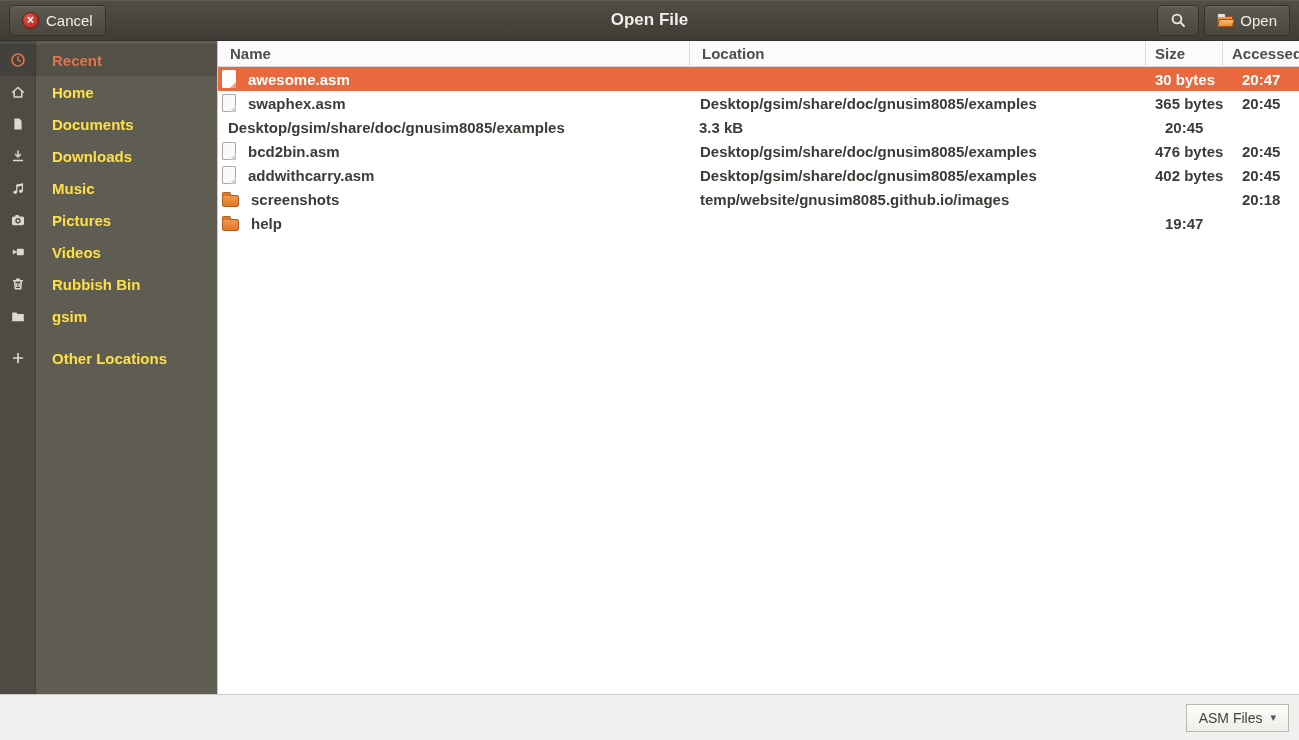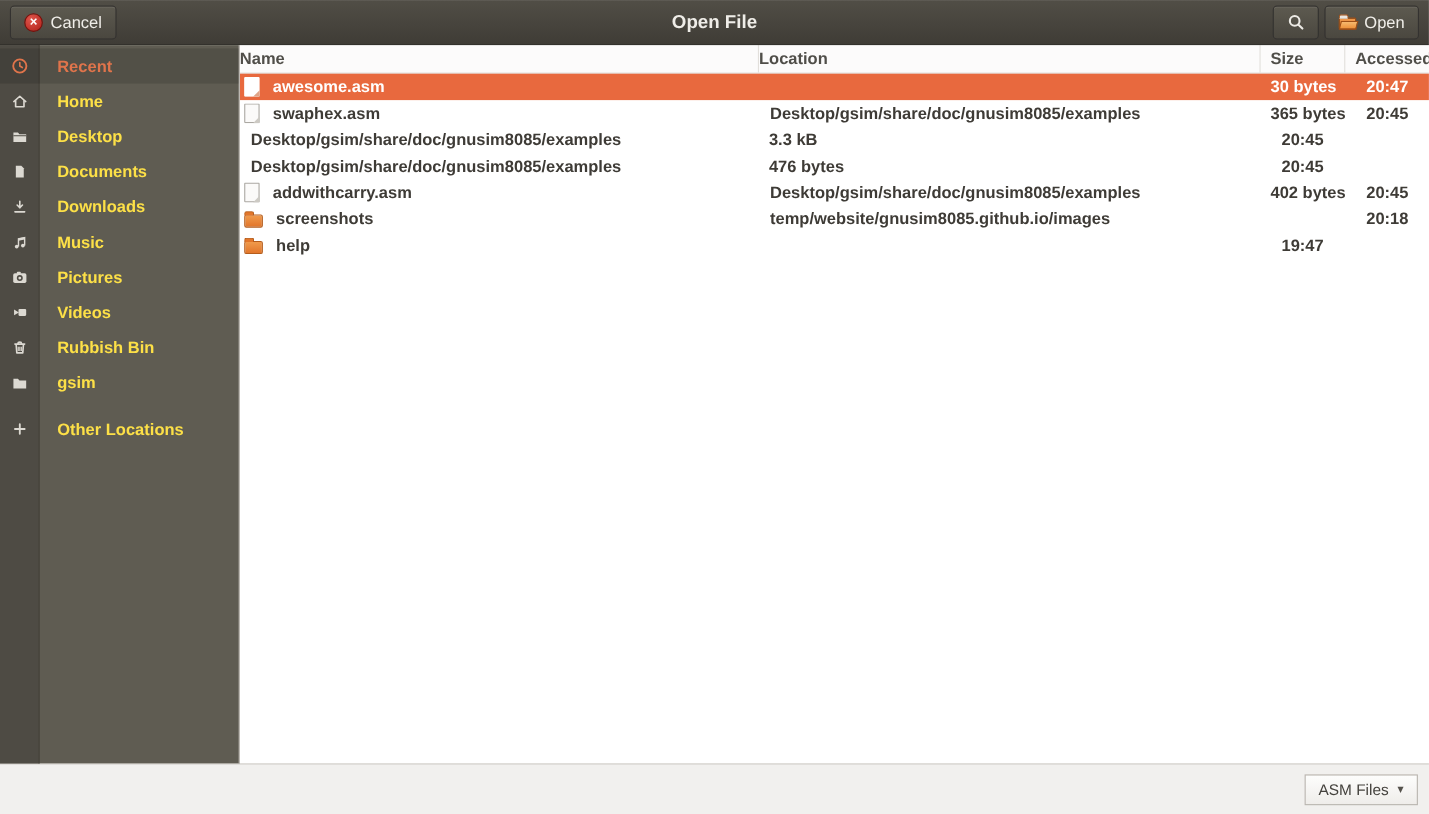--- a/index.html
+++ b/index.html
@@ -55,21 +55,21 @@
   .sb-row.gap{margin-top:10px;}
   .sb-row.selected{background:rgba(0,0,0,0.13);}
   .sb-ico{display:flex;align-items:center;justify-content:center;}
   .sb-label{padding-left:16px;color:#fde047;white-space:nowrap;}
   .sb-row.selected .sb-label{color:#E0744B;}
 
   
   .filearea{flex:1 1 auto;background:#fff;display:flex;flex-direction:column;min-width:0;}
   .lheader{display:grid;grid-template-columns:472px 456px 77px 1fr;height:26px;flex:0 0 26px;
     background:#FCFBFB;border-bottom:1px solid #DCD9D5;color:#504E49;}
-  .hc{line-height:25px;padding-left:0;border-right:1px solid #E2DFDB;white-space:nowrap;
+  .hc{line-height:25px;padding-left:12px;border-right:1px solid #E2DFDB;white-space:nowrap;
     overflow:hidden;cursor:pointer;}
   .hc.size{padding-left:9px;}
   .hc.acc{border-right:none;padding-left:9px;}
   .row{display:grid;grid-template-columns:472px 456px 77px 1fr;height:24px;align-items:center;
     color:#3E3B36;cursor:pointer;}
   .row.selected{background:var(--accent);color:#fff;}
   .cell{white-space:nowrap;overflow:hidden;}
   .cell.name{display:flex;align-items:center;padding-left:4px;}
   .cell.name .fname{margin-left:12px;}
   .cell.loc{padding-left:10px;}
@@ -143,29 +143,20 @@
               <svg width="16" height="16" viewBox="0 0 16 16">
                 <path d="M2.6 8.3 8 3.5l5.4 4.8" stroke="#DCD9D2" stroke-width="1.5" fill="none" stroke-linecap="round" stroke-linejoin="round"></path>
                 <path d="M4.2 7.6v5.4h7.6V7.6" stroke="#DCD9D2" stroke-width="1.5" fill="none" stroke-linecap="round" stroke-linejoin="round"></path>
               </svg>
             </span>
     <span class="sb-label">Home</span>
   </div>
   <div class="sb-row">
     <span class="sb-ico">
               <svg width="16" height="16" viewBox="0 0 16 16">
-                <path d="M2.2 4.4h4.1l1.4 1.6h6.1v7.2H2.2z" fill="#DCD9D2"></path>
-                <path d="M2.2 7.4h11.6" stroke="#4E4B44" stroke-width="0.9"></path>
-              </svg>
-            </span>
-    <span class="sb-label">Desktop</span>
-  </div>
-  <div class="sb-row">
-    <span class="sb-ico">
-              <svg width="16" height="16" viewBox="0 0 16 16">
                 <path d="M4.4 2.6h5l2.2 2.4v8.4H4.4z" fill="#DCD9D2"></path>
               </svg>
             </span>
     <span class="sb-label">Documents</span>
   </div>
   <div class="sb-row">
     <span class="sb-ico">
               <svg width="16" height="16" viewBox="0 0 16 16">
                 <path d="M8 3v5.6M5.6 6.4 8 8.9l2.4-2.5" stroke="#DCD9D2" stroke-width="1.5" fill="none" stroke-linecap="round" stroke-linejoin="round"></path>
                 <path d="M3.6 12.6h8.8" stroke="#DCD9D2" stroke-width="1.5" fill="none" stroke-linecap="round" stroke-linejoin="round"></path>
@@ -259,20 +250,24 @@
     <div class="cell loc">Desktop/gsim/share/doc/gnusim8085/examples</div>
     <div class="cell size">365 bytes</div>
     <div class="cell acc">20:45</div>
   </div>
   <div class="row">
     <div class="cell loc">Desktop/gsim/share/doc/gnusim8085/examples</div>
     <div class="cell size">3.3 kB</div>
     <div class="cell acc">20:45</div>
   </div>
   <div class="row">
+    <div class="cell name">
+      <span class="paper"></span>
+      <span class="fname">bcd2bin.asm</span>
+    </div>
     <div class="cell loc">Desktop/gsim/share/doc/gnusim8085/examples</div>
     <div class="cell size">476 bytes</div>
     <div class="cell acc">20:45</div>
   </div>
   <div class="row">
     <div class="cell name">
       <span class="paper"></span>
       <span class="fname">addwithcarry.asm</span>
     </div>
     <div class="cell loc">Desktop/gsim/share/doc/gnusim8085/examples</div>

